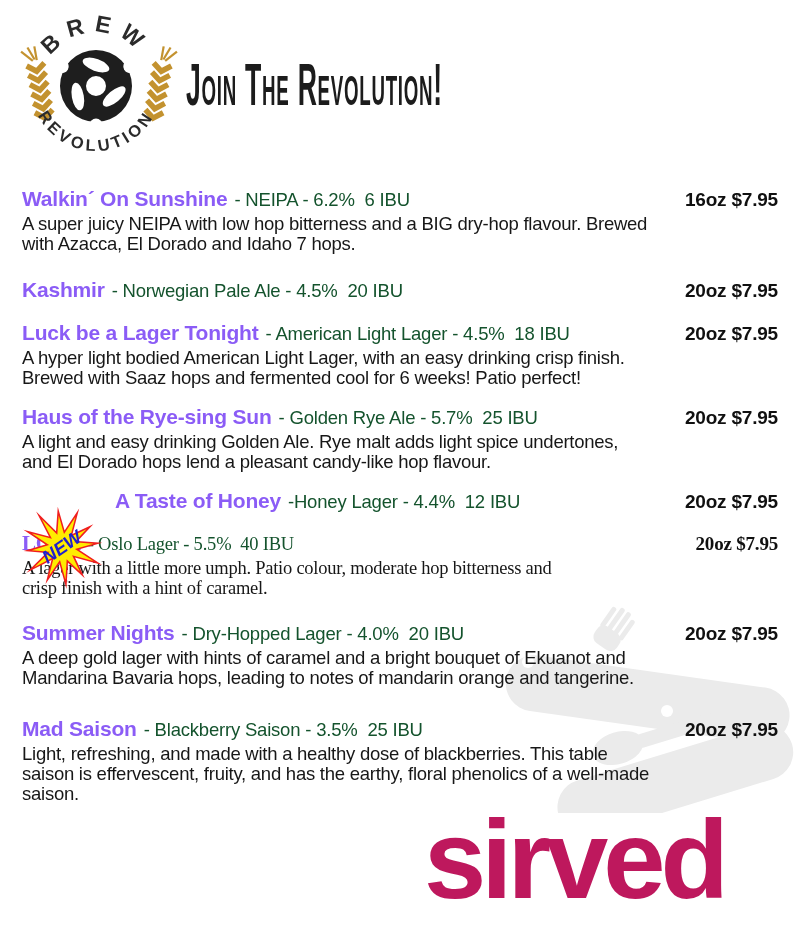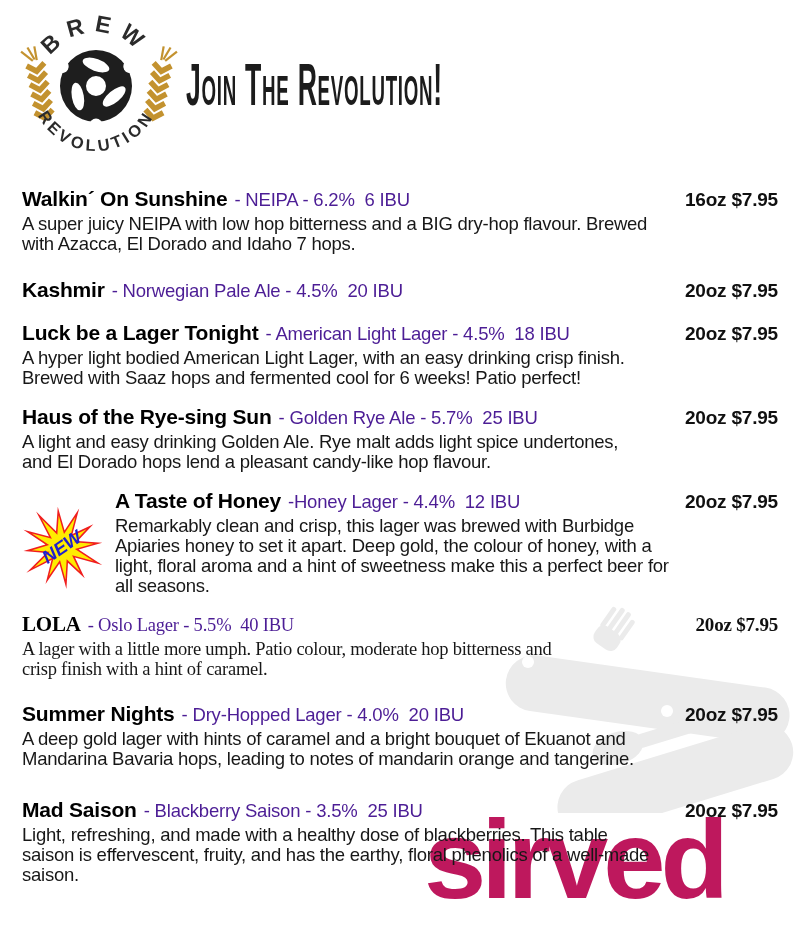--- a/index.html
+++ b/index.html
@@ -20,22 +20,22 @@
            transform:scale(0.72,1.62);transform-origin:0 0;}
 
   
   .menu{position:absolute;left:22px;top:186px;width:756px;z-index:1;}
   .beer{margin-bottom:16px;}
   .b1{margin-bottom:23px;}
   .b6{margin-bottom:22px;font-family:Liberation Serif, serif;}
   .b7{margin-bottom:28px;}
   .b8{margin-bottom:0;}
   .beer-head{display:flex;justify-content:space-between;align-items:baseline;line-height:25px;white-space:nowrap;}
-  .beer-name{font-size:21px;font-weight:bold;color:#000000;letter-spacing:-0.2px;}
-  .beer-sub{font-size:18.5px;font-weight:normal;color:#4c1d95;margin-left:7px;letter-spacing:-0.2px;}
+  .beer-name{font-size:21px;font-weight:bold;color:#8b5cf6;letter-spacing:-0.2px;}
+  .beer-sub{font-size:18.5px;font-weight:normal;color:#14532d;margin-left:7px;letter-spacing:-0.2px;}
   .beer-price{font-size:19px;font-weight:bold;color:#101010;letter-spacing:-0.2px;}
   .beer-desc{font-size:18.5px;line-height:20px;letter-spacing:-0.25px;color:#171717;
              white-space:pre-line;margin-top:1px;}
 
   
   .b5{position:relative;padding-left:93px;}
   .new-badge{position:absolute;left:-4px;top:10px;}
 </style>
 </head>
 <body>
@@ -163,24 +163,20 @@
         <g transform="rotate(-6)">
           <polygon fill="#f01e1e" points="46,0 18.4,4.9 43.3,25 13.4,13.4 22,38.1 4.9,18.4 0,48 -4.9,18.4 -23,39.8 -13.4,13.4 -43.3,25 -18.4,4.9 -44,0 -18.4,-4.9 -41.6,-24 -13.4,-13.4 -25,-43.3 -4.9,-18.4 0,-46 4.9,-18.4 24,-41.6 13.4,-13.4 38.1,-22 18.4,-4.9"></polygon>
           <polygon fill="#ffec00" transform="scale(0.78)" points="46,0 18.4,4.9 43.3,25 13.4,13.4 22,38.1 4.9,18.4 0,48 -4.9,18.4 -23,39.8 -13.4,13.4 -43.3,25 -18.4,4.9 -44,0 -18.4,-4.9 -41.6,-24 -13.4,-13.4 -25,-43.3 -4.9,-18.4 0,-46 4.9,-18.4 24,-41.6 13.4,-13.4 38.1,-22 18.4,-4.9"></polygon>
           <text transform="rotate(-28)" x="0" y="7" text-anchor="middle" font-size="21" font-weight="bold" font-style="italic" fill="#2121cc">NEW</text>
         </g>
       </svg>
       <div class="beer-head">
         <span><span class="beer-name">A Taste of Honey</span><span class="beer-sub">-Honey Lager - 4.4% &nbsp;12 IBU</span></span>
         <span class="beer-price">20oz $7.95</span>
       </div>
-      <div class="beer-desc">Remarkably clean and crisp, this lager was brewed with Burbidge
-Apiaries honey to set it apart. Deep gold, the colour of honey, with a
-light, floral aroma and a hint of sweetness make this a perfect beer for
-all seasons.</div>
     </div>
 
     <div class="beer b6">
       <div class="beer-head">
         <span><span class="beer-name">LOLA</span><span class="beer-sub">- Oslo Lager - 5.5% &nbsp;40 IBU</span></span>
         <span class="beer-price">20oz $7.95</span>
       </div>
       <div class="beer-desc">A lager with a little more umph. Patio colour, moderate hop bitterness and
 crisp finish with a hint of caramel.</div>
     </div>

